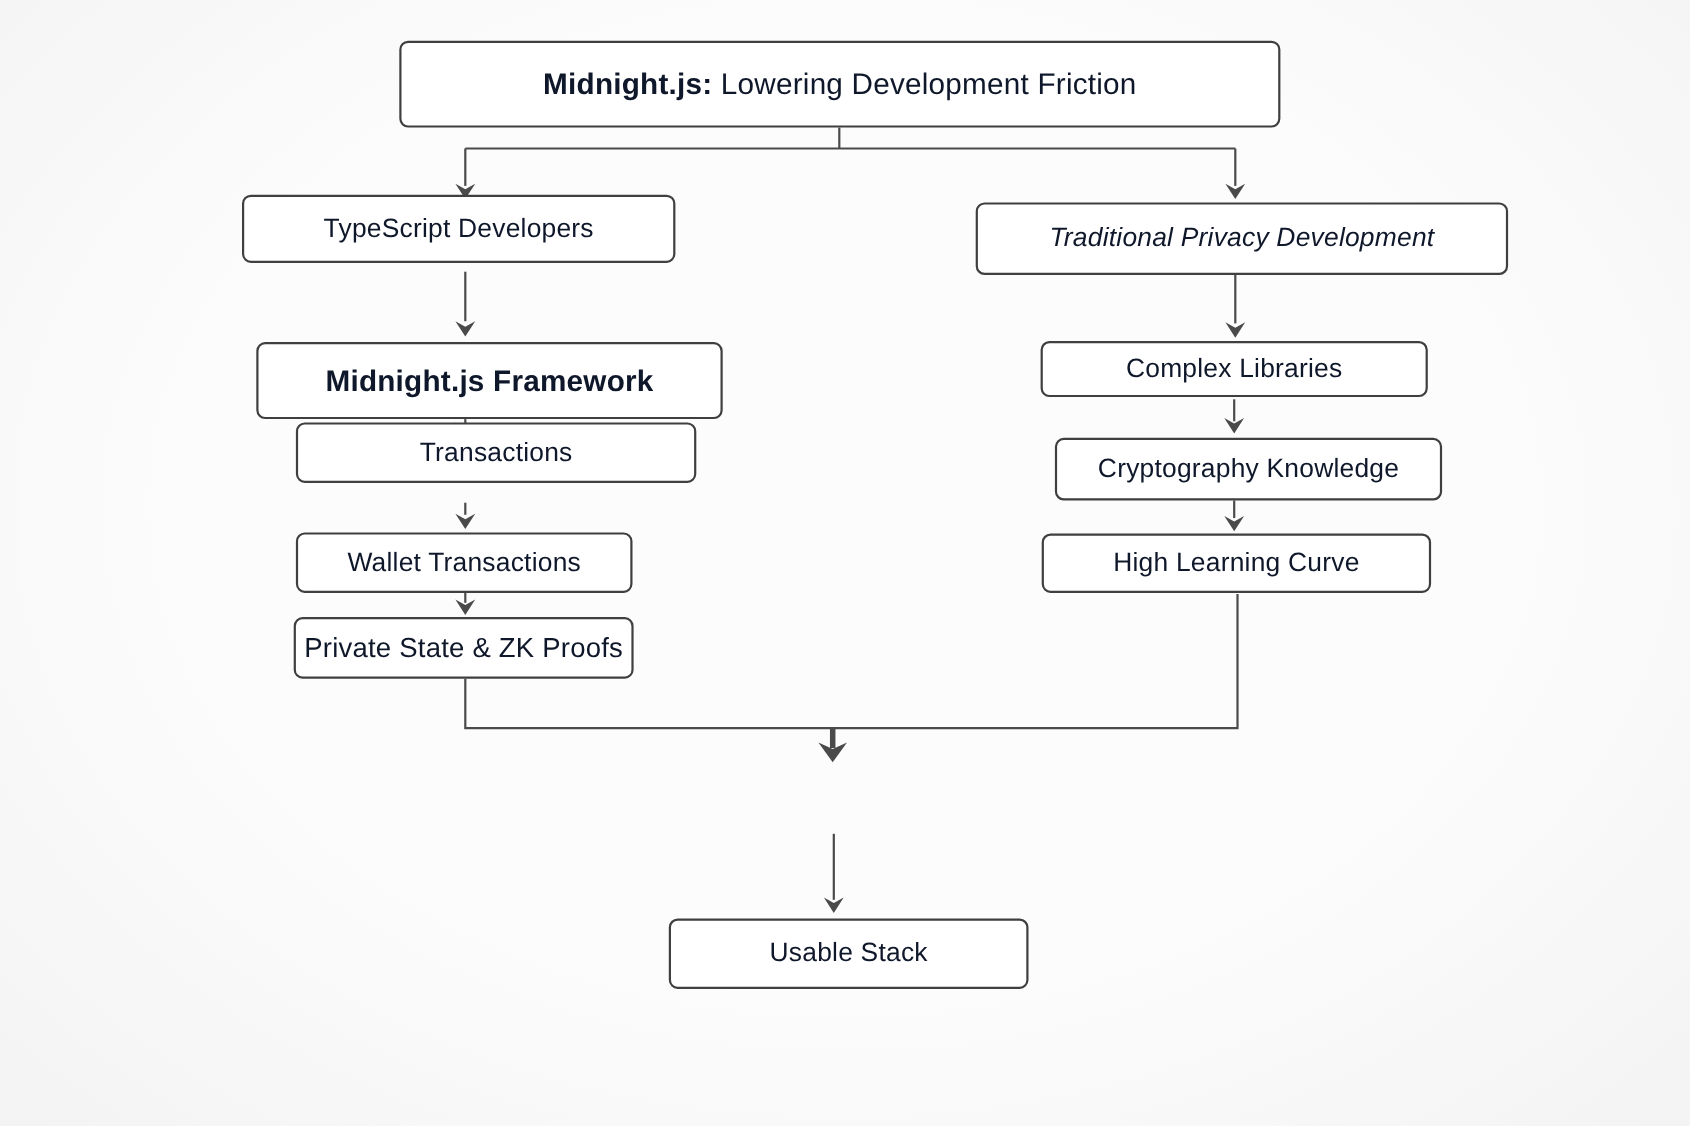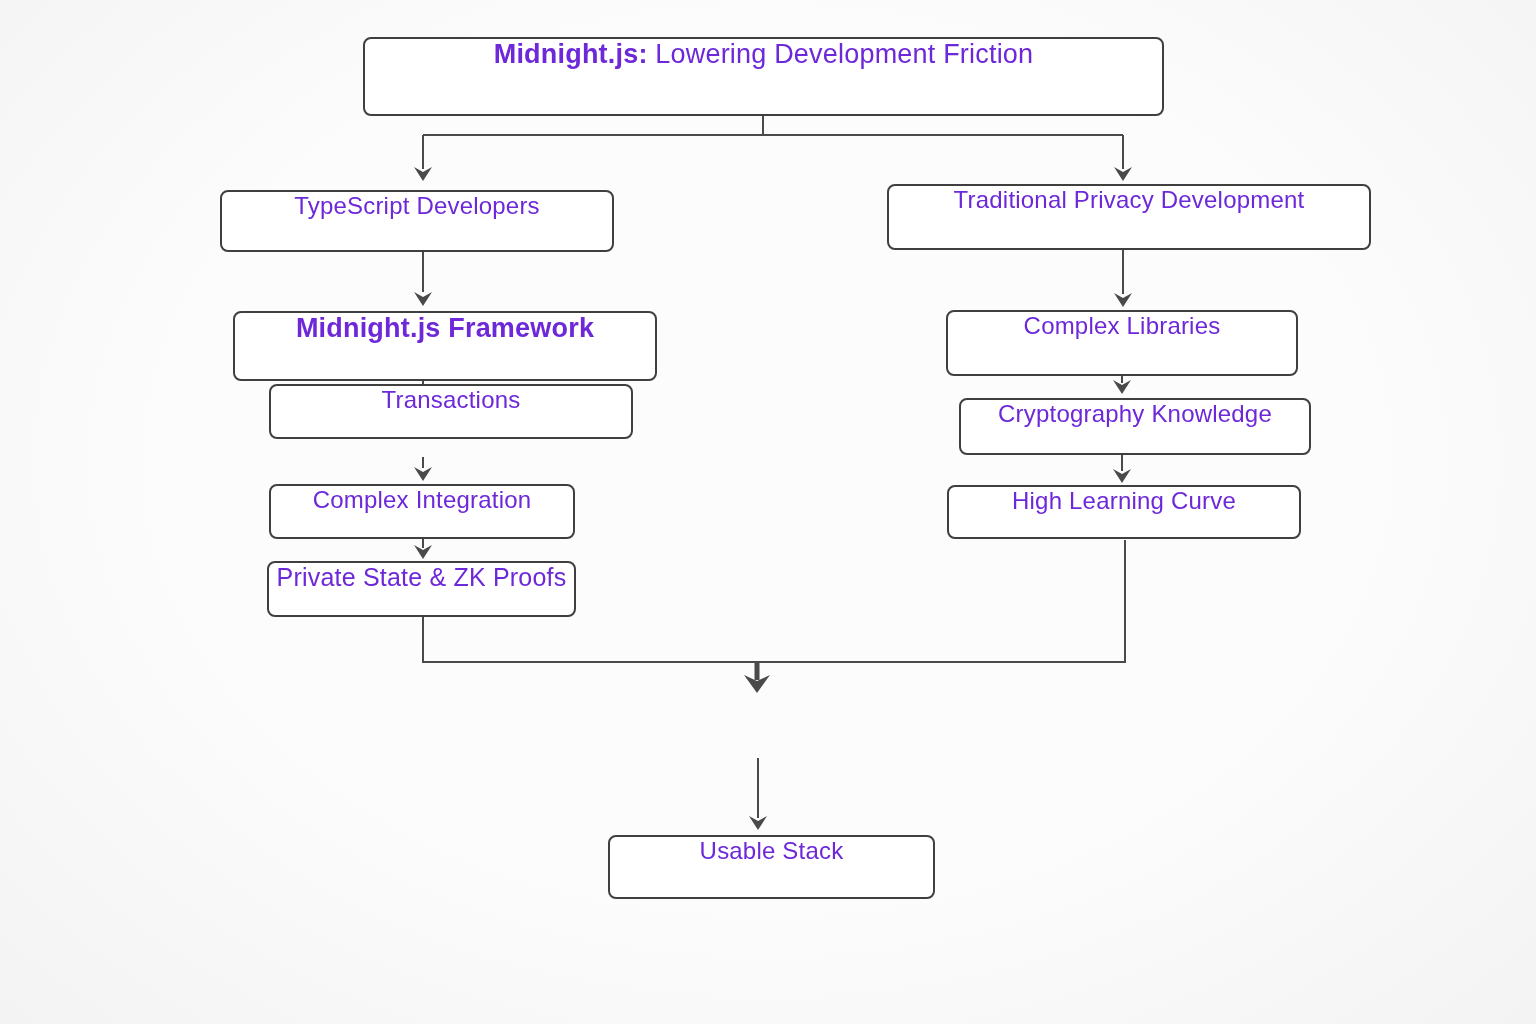--- a/index.html
+++ b/index.html
@@ -16,46 +16,47 @@
   }
   svg.connectors {
     position: absolute;
     inset: 0;
     width: 1536px;
     height: 1024px;
   }
   .node {
     position: absolute;
     display: flex;
+    align-items: center;
     justify-content: center;
     background: #ffffff;
     border: 2px solid #3f3f3f;
     border-radius: 8px;
-    color: #6d28d9;
+    color: #0f172a;
     font-size: 24px;
     letter-spacing: 0.2px;
     text-align: center;
     white-space: nowrap;
   }
   .node.bold { font-weight: bold; }
 
   
   #title-box        { left: 363px; top: 37px;  width: 801px; height: 79px; font-size: 27px; }
   #title-box .bold-part { font-weight: bold; }
 
   
-  #ts-dev-box       { left: 220px; top: 190px; width: 394px; height: 62px; }
+  #ts-dev-box       { left: 220px; top: 177px; width: 394px; height: 62px; }
   #framework-box    { left: 209px; top: 311px; width: 424px; height: 70px; font-size: 27px; margin-left: 24px; }
   #transactions-box { left: 269px; top: 384px; width: 364px; height: 55px; }
   #wallet-box       { left: 269px; top: 484px; width: 306px; height: 55px; }
   #private-box      { left: 267px; top: 561px; width: 309px; height: 56px; font-size: 25px; }
 
   
-  #trad-box         { left: 887px; top: 184px; width: 484px; height: 66px; }
-  #complex-box      { left: 946px; top: 310px; width: 352px; height: 66px; }
+  #trad-box         { left: 887px; top: 184px; width: 484px; height: 66px; font-style: italic; }
+  #complex-box      { left: 946px; top: 310px; width: 352px; height: 51px; }
   #crypto-box       { left: 946px; top: 398px; width: 352px; height: 57px; margin-left: 13px; }
   #curve-box        { left: 947px; top: 485px; width: 354px; height: 54px; }
 
   
   #friction-box     { left: 578px; top: 694px; width: 359px; height: 64px; }
   #usable-box       { left: 608px; top: 835px; width: 327px; height: 64px; }
 </style>
 </head>
 <body>
 
@@ -109,21 +110,21 @@
   <div class="node" id="ts-dev-box">
     <span>TypeScript Developers</span>
   </div>
   <div class="node bold" id="framework-box">
     <span>Midnight.js Framework</span>
   </div>
   <div class="node" id="transactions-box">
     <span>Transactions</span>
   </div>
   <div class="node" id="wallet-box">
-    <span>Complex Integration</span>
+    <span>Wallet Transactions</span>
   </div>
   <div class="node" id="private-box">
     <span>Private State &amp; ZK Proofs</span>
   </div>
 
   <div class="node" id="trad-box">
     <span>Traditional Privacy Development</span>
   </div>
   <div class="node" id="complex-box">
     <span>Complex Libraries</span>

